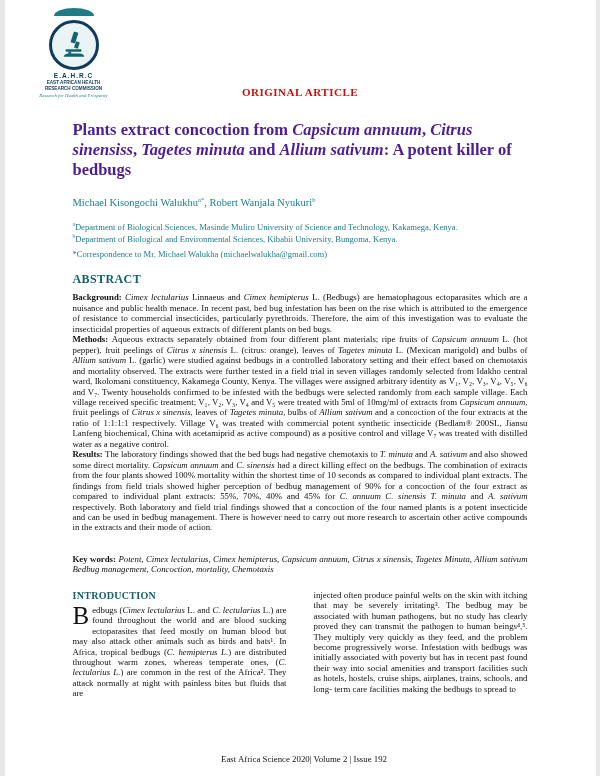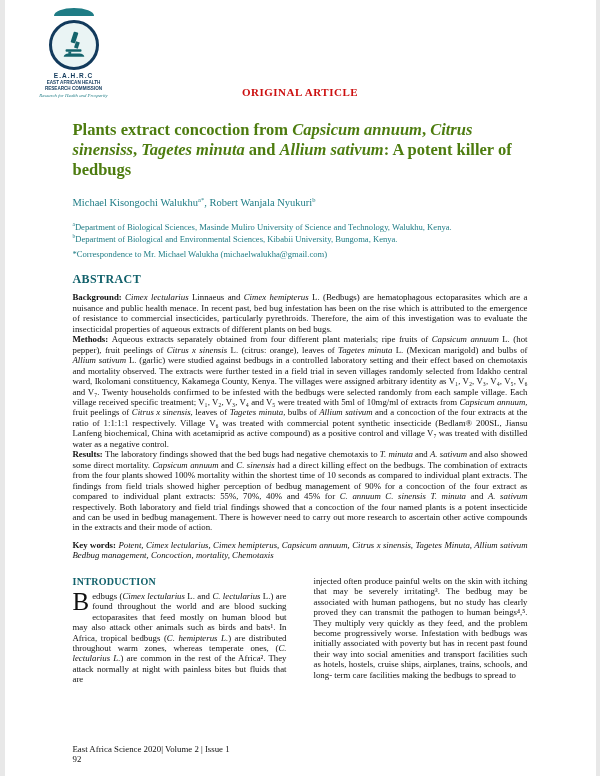--- a/index.html
+++ b/index.html
@@ -49,21 +49,21 @@
     font-weight: bold;
     font-size: 11px;
     letter-spacing: 0.5px;
   }
   .content { padding: 0 68px; }
   .title {
     margin: 22px 0 0 0;
     font-size: 16.5px;
     line-height: 1.22;
     font-weight: bold;
-    color: #4d7c0f;
+    color: #4c1d95;
   }
   .byline { margin-top: 17px; font-size: 10.5px; color: #1f7c85; }
   .affiliations { margin-top: 13px; }
   .affiliation { font-size: 8.6px; line-height: 1.4; color: #1f7c85; }
   .correspondence { margin-top: 4px; font-size: 8.6px; color: #1f7c85; }
   .abstract-heading {
     margin-top: 13px;
     font-size: 12px;
     font-weight: bold;
     letter-spacing: 0.4px;
@@ -71,21 +71,21 @@
   }
   
   .body-text {
     margin: 0;
     font-size: 8.8px;
     line-height: 1.19;
     text-align: justify;
     color: #111;
   }
   .abstract-body { margin-top: 5px; }
-  .keywords { margin-top: 7px; }
+  .keywords { margin-top: 21px; }
   .rt-i { font-style: italic; }
   .rt-b { font-weight: bold; }
   .rt-sup { vertical-align: super; font-size: 0.62em; line-height: 0; }
   
   .columns { display: flex; gap: 27px; margin-top: 15px; }
   .col { width: 224px; }
   .section-heading {
     color: #11606a;
     font-weight: bold;
     font-size: 10px;
@@ -99,21 +99,20 @@
     padding: 1px 3px 0 0;
   }
   
   .footer {
     position: absolute;
     left: 68px; right: 60px; bottom: 12px;
     display: flex;
     justify-content: center;
     font-size: 8.8px;
     color: #111;
-    flex-direction: column;
   }
 </style>
 </head>
 <body>
 
 <div class="page">
 
   <div class="logo">
     <div class="logo-arc"></div>
     <div class="logo-circle">
@@ -133,21 +132,21 @@
   </div>
 
   <div class="article-type">ORIGINAL ARTICLE</div>
 
   <div class="content">
     <h1 class="title"><span>Plants extract concoction from </span><span class="rt-i">Capsicum annuum</span><span>, </span><span class="rt-i">Citrus sinensiss</span><span>, </span><span class="rt-i">Tagetes minuta</span><span> and </span><span class="rt-i">Allium sativum</span><span>: A potent killer of bedbugs</span></h1>
 
     <div class="byline"><span>Michael Kisongochi Walukhu</span><span class="rt-sup">a*</span><span>, Robert Wanjala Nyukuri</span><span class="rt-sup">b</span></div>
 
     <div class="affiliations">
-      <div class="affiliation"><span class="rt-sup">a</span><span>Department of Biological Sciences, Masinde Muliro University of Science and Technology, Walukhu, Kenya.</span></div>
+      <div class="affiliation"><span class="rt-sup">a</span><span>Department of Biological Sciences, Masinde Muliro University of Science and Technology, Kakamega, Kenya.</span></div>
       <div class="affiliation"><span class="rt-sup">b</span><span>Department of Biological and Environmental Sciences, Kibabii University, Bungoma, Kenya.</span></div>
     </div>
 
     <div class="correspondence">*Correspondence to Mr. Michael Walukha (michaelwalukha@gmail.com)</div>
 
     <div class="abstract-heading">ABSTRACT</div>
 
     <p class="body-text abstract-body"><span class="rt-b">Background: </span><span class="rt-i">Cimex lectularius</span><span> Linnaeus and </span><span class="rt-i">Cimex hemipterus</span><span> L. (Bedbugs) are hematophagous ectoparasites which are a nuisance and public health menace. In recent past, bed bug infestation has been on the rise which is attributed to the emergence of resistance to commercial insecticides, particularly pyrethroids. Therefore, the aim of this investigation was to evaluate the insecticidal properties of aqueous extracts of different plants on bed bugs.</span></p>
     <p class="body-text"><span class="rt-b">Methods: </span><span>Aqueous extracts separately obtained from four different plant materials; ripe fruits of </span><span class="rt-i">Capsicum annuum</span><span> L. (hot pepper), fruit peelings of </span><span class="rt-i">Citrus x sinensis</span><span> L. (citrus: orange), leaves of </span><span class="rt-i">Tagetes minuta</span><span> L. (Mexican marigold) and bulbs of </span><span class="rt-i">Allium sativum</span><span> L. (garlic) were studied against bedbugs in a controlled laboratory setting and their effect based on chemotaxis and mortality observed. The extracts were further tested in a field trial in seven villages randomly selected from Idakho central ward, Ikolomani constituency, Kakamega County, Kenya. The villages were assigned arbitrary identity as V₁, V₂, V₃, V₄, V₅, V₆ and V₇. Twenty households confirmed to be infested with the bedbugs were selected randomly from each sample village. Each village received specific treatment; V₁, V₂, V₃, V₄ and V₅ were treated with 5ml of 10mg/ml of extracts from </span><span class="rt-i">Capsicum annuum</span><span>, fruit peelings of </span><span class="rt-i">Citrus x sinensis</span><span>, leaves of </span><span class="rt-i">Tagetes minuta</span><span>, bulbs of </span><span class="rt-i">Allium sativum</span><span> and a concoction of the four extracts at the ratio of 1:1:1:1 respectively. Village V₆ was treated with commercial potent synthetic insecticide (Bedlam® 200SL, Jiansu Lanfeng biochemical, China with acetamiprid as active compound) as a positive control and village V₇ was treated with distilled water as a negative control.</span></p>
     <p class="body-text"><span class="rt-b">Results: </span><span>The laboratory findings showed that the bed bugs had negative chemotaxis to </span><span class="rt-i">T. minuta</span><span> and </span><span class="rt-i">A. sativum</span><span> and also showed some direct mortality. </span><span class="rt-i">Capsicum annuum</span><span> and </span><span class="rt-i">C. sinensis</span><span> had a direct killing effect on the bedbugs. The combination of extracts from the four plants showed 100% mortality within the shortest time of 10 seconds as compared to individual plant extracts. The findings from field trials showed higher perception of bedbug management of 90% for a concoction of the four extract as compared to individual plant extracts: 55%, 70%, 40% and 45% for </span><span class="rt-i">C. annuum C. sinensis T. minuta</span><span> and </span><span class="rt-i">A. sativum</span><span> respectively. Both laboratory and field trial findings showed that a concoction of the four named plants is a potent insecticide and can be used in bedbug management. There is however need to carry out more research to ascertain other active compounds in the extracts and their mode of action.</span></p>

